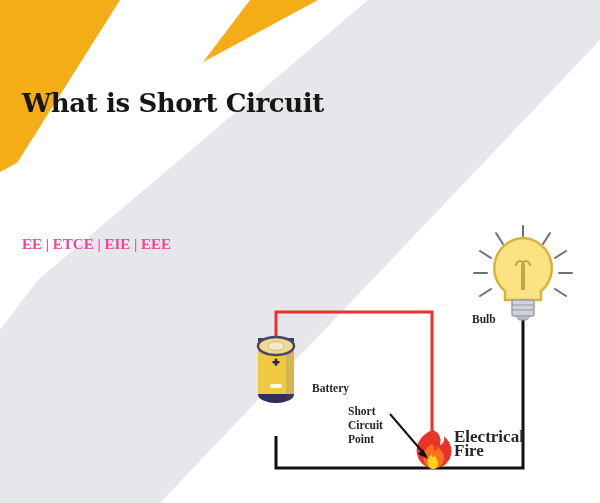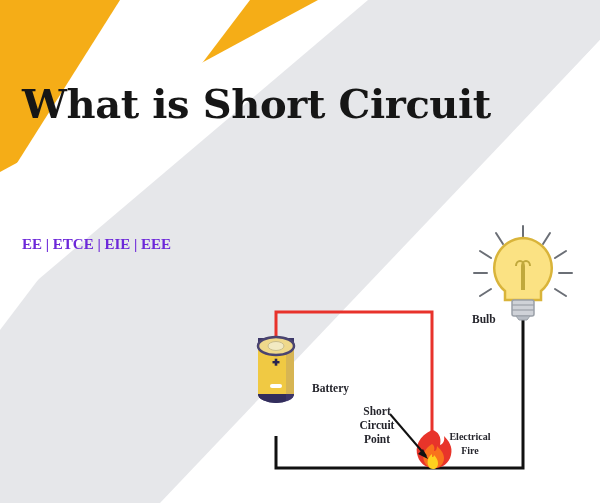--- a/index.html
+++ b/index.html
@@ -31,39 +31,39 @@
   .headline {
     position: absolute;
     left: 22px;
     top: 82px;
     width: 520px;
     z-index: 5;
   }
   .headline-line {
     font-family: "DejaVu Serif", serif;
     font-weight: bold;
-    font-size: 40px;
+    font-size: 26px;
     line-height: 43px;
     letter-spacing: -0.4px;
     color: #161616;
     white-space: nowrap;
   }
 
   .subtitle {
     position: absolute;
     left: 22px;
     top: 232px;
     z-index: 5;
   }
   .sub-line {
     font-family: "Liberation Serif", serif;
     font-weight: bold;
     font-size: 15px;
     line-height: 24px;
-    color: #6d28d9;
+    color: #ec4899;
     white-space: nowrap;
   }
 
   
   .diagram {
     position: absolute;
     left: 240px;
     top: 218px;
     width: 360px;
     height: 285px;
@@ -71,27 +71,27 @@
   }
   .diagram svg {
     display: block;
   }
   .diagram-label {
     position: absolute;
     font-family: "Liberation Serif", serif;
     font-weight: bold;
     color: #25252c;
     line-height: 15px;
-    text-align: center;
+    text-align: left;
     white-space: pre-line;
   }
   .lbl-battery  { left: 72px;  top: 163px; font-size: 11.5px; text-align: left; }
   .lbl-bulb     { left: 232px; top: 94px;  font-size: 11.5px; text-align: left; }
   .lbl-short    { left: 108px; top: 186px; font-size: 11.5px; width: 58px; line-height: 14px; }
-  .lbl-fire     { left: 196px; top: 212px; font-size: 10px; width: 68px; line-height: 14px; }
+  .lbl-fire     { left: 214px; top: 212px; font-size: 17px; width: 68px; line-height: 14px; }
 </style>
 </head>
 <body>
 
 <div id="poster">
 
   <svg class="bg-layer" viewBox="0 0 600 503" width="600" height="503" aria-hidden="true">
     <rect x="0" y="0" width="600" height="503" fill="#ffffff"></rect>
     <polygon points="0,0 318,0 0,172" fill="#f5ad17"></polygon>
     <polygon points="600,0 600,40 160,503 0,503 0,312 368,0" fill="#e6e7ea"></polygon>

